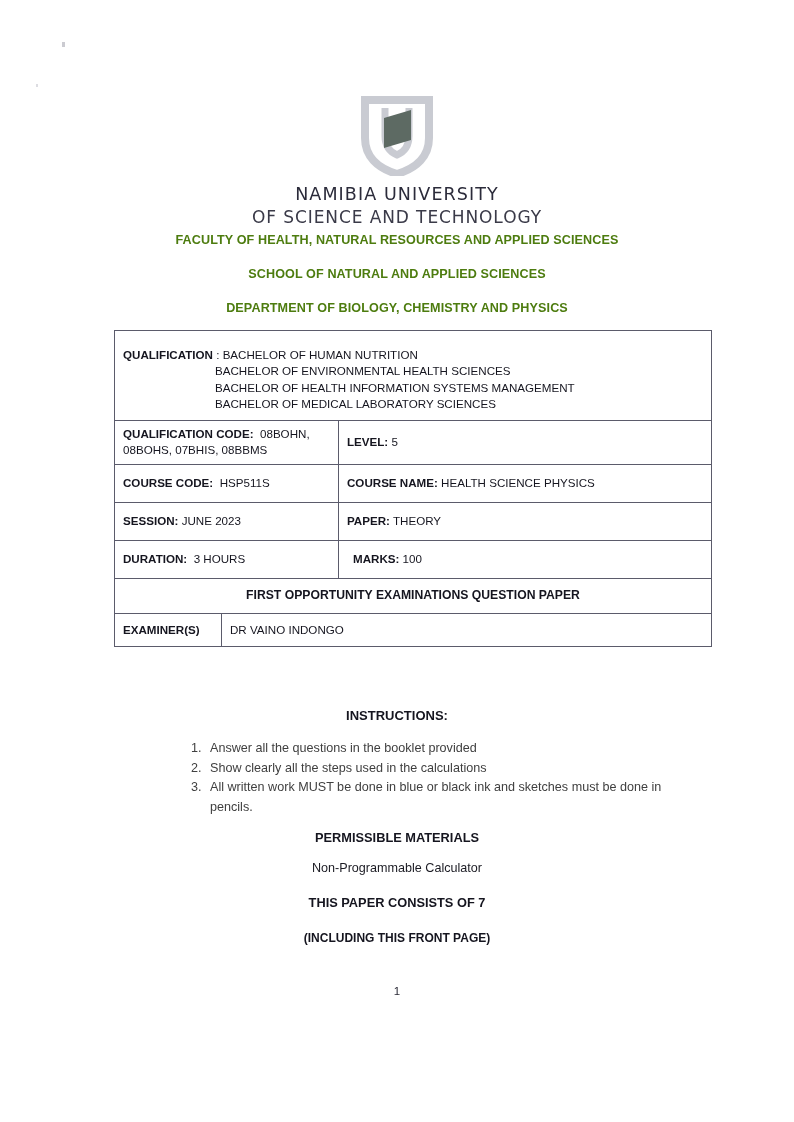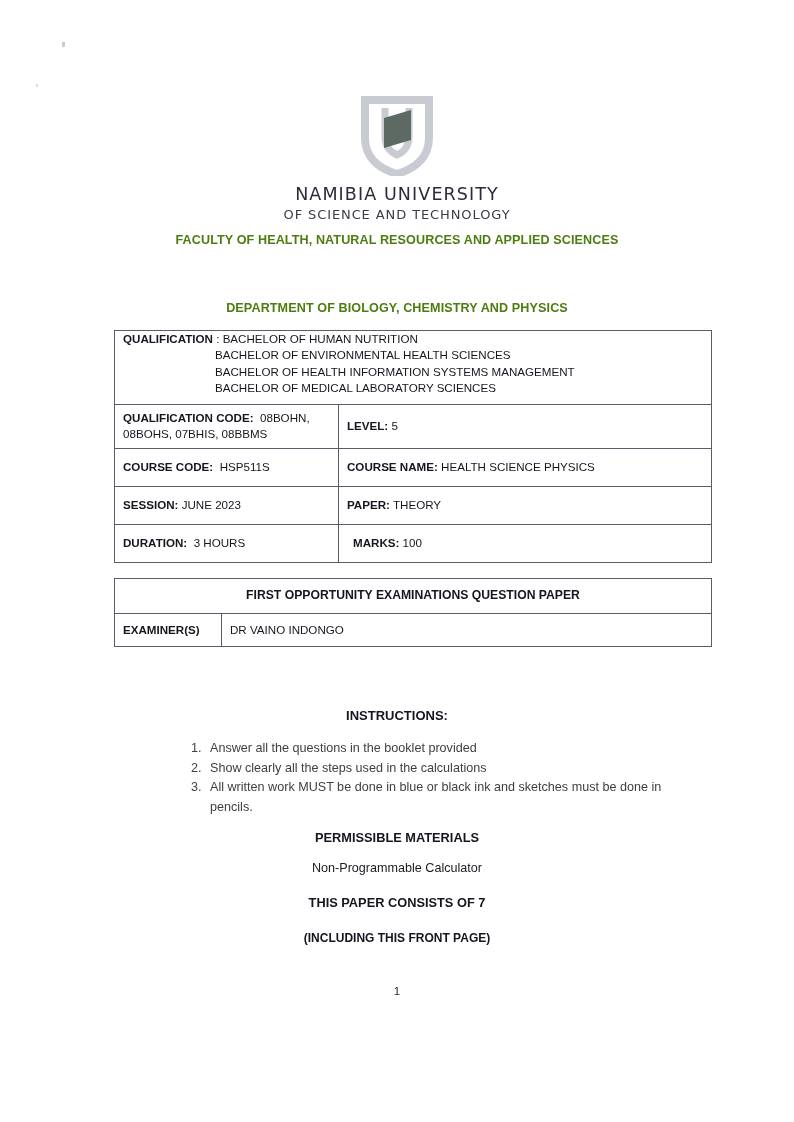--- a/index.html
+++ b/index.html
@@ -70,21 +70,21 @@
   .wordmark .line1 {
     font-family: "DejaVu Sans", sans-serif;
     font-size: 17.5px;
     letter-spacing: 1.1px;
     font-weight: 400;
     color: #2b2b3a;
     line-height: 1.18;
   }
   .wordmark .line2 {
     font-family: "DejaVu Sans", sans-serif;
-    font-size: 13px;
+    font-size: 17px;
     letter-spacing: 0.9px;
     font-weight: 400;
     color: #3a3a48;
     line-height: 1.25;
     margin-top: 2px;
   }
 
   
   .heading {
     position: absolute;
@@ -116,21 +116,21 @@
     line-height: 1.42;
   }
   .b { font-weight: bold; }
 
   #qualification-table {
     left: 114px;
     top: 330px;
     width: 597px;
   }
   #qualification-table td.qual-cell {
-    padding: 0 8px 7px 8px;
+    padding: 16px 8px 7px 8px;
   }
   .qual-line { white-space: nowrap; }
   .qual-indent { padding-left: 92px; }
 
   #qualification-table td.tall { height: 27px; }
 
   #examiner-table {
     left: 114px;
     top: 578px;
     width: 597px;
@@ -229,20 +229,21 @@
       <path d="M25 22 L52 14 L52 44 L25 52 Z" fill="#5d6a63"></path>
     </svg>
   </div>
 
   <div class="wordmark">
     <div class="line1">NAMIBIA UNIVERSITY</div>
     <div class="line2">OF SCIENCE AND TECHNOLOGY</div>
   </div>
 
   <div class="heading" id="faculty-heading">FACULTY OF HEALTH, NATURAL RESOURCES AND APPLIED SCIENCES</div>
+  <div class="heading" id="school-heading">SCHOOL OF NATURAL AND APPLIED SCIENCES</div>
   <div class="heading" id="department-heading">DEPARTMENT OF BIOLOGY, CHEMISTRY AND PHYSICS</div>
 
   <table class="doc-table" id="qualification-table">
     <colgroup>
         <col style="width:224px">
         <col style="width:373px">
       </colgroup>
     <tbody>
       <tr>
         <td class="qual-cell" colspan="2">

